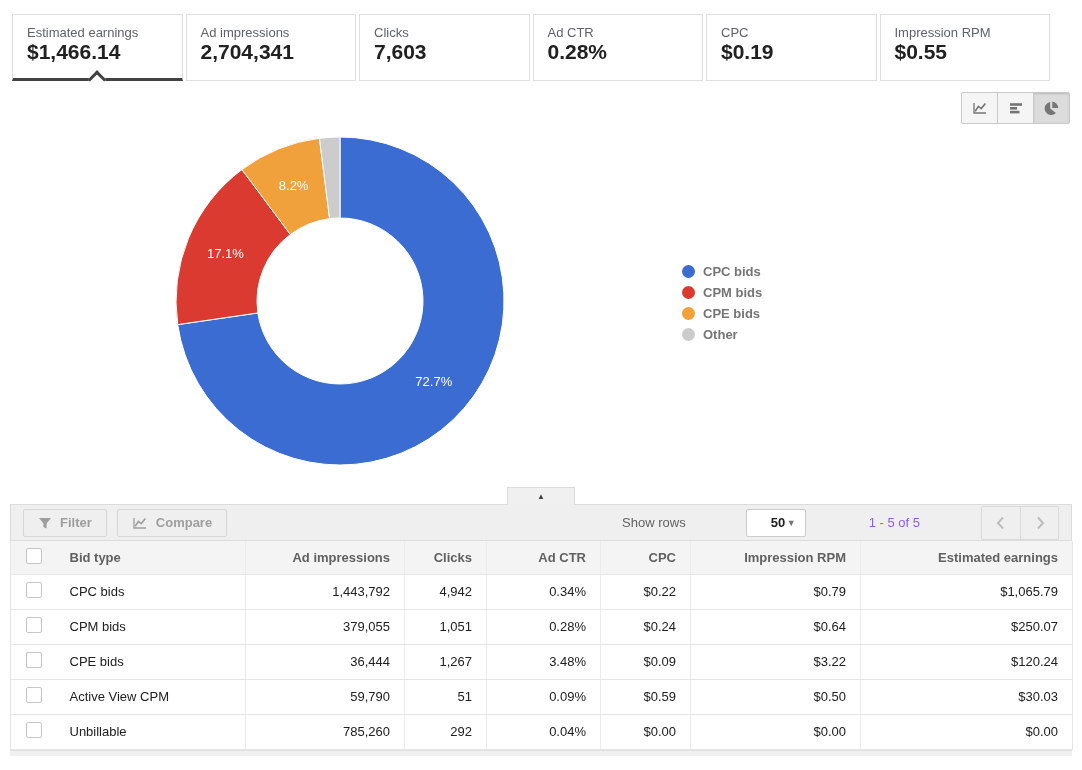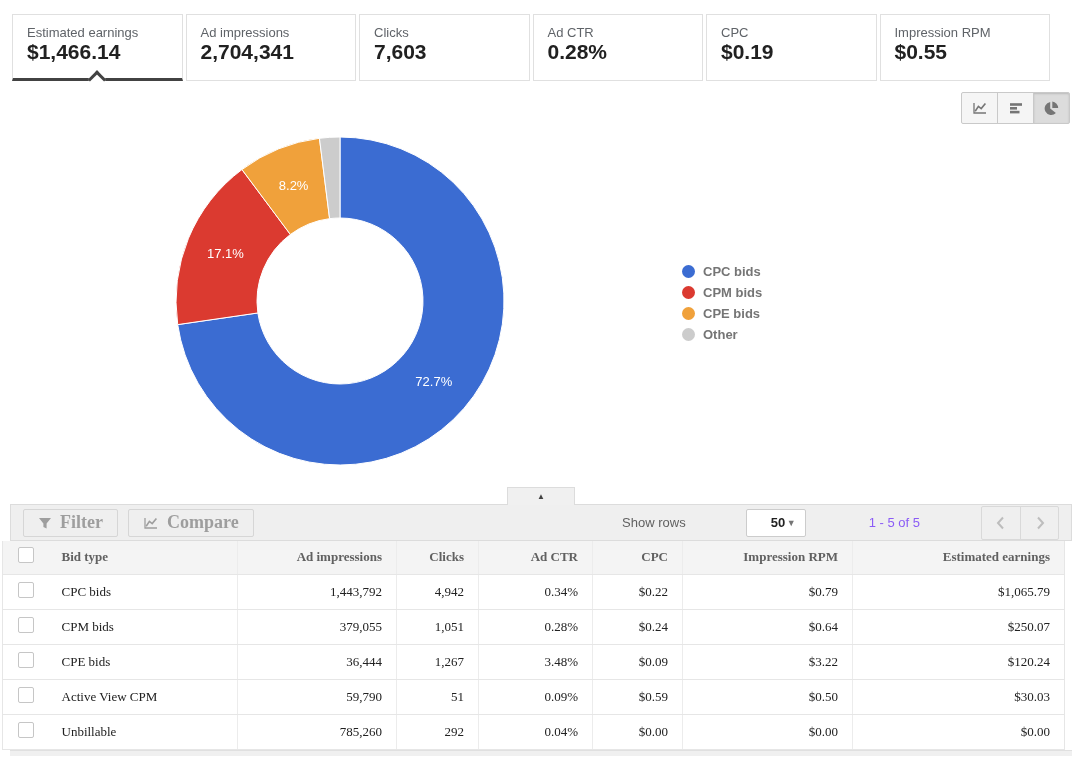--- a/index.html
+++ b/index.html
@@ -39,36 +39,36 @@
   .collapse-tab { width:68px; height:18px; margin:0 auto; background:#f0f0f0;
     border:1px solid #dcdcdc; border-bottom:none; display:flex; align-items:center;
     justify-content:center; cursor:pointer; position:relative; top:1px; }
   .collapse-tab .tri { font-size:8px; color:#424242; line-height:1; }
 
   
   .toolbar { margin:0 10px; height:37px; background:#efefef; border:1px solid #dcdcdc;
     display:flex; align-items:center; padding:0 12px; }
   .tb-btn { height:28px; border:1px solid #d6d6d6; border-radius:2px; background:transparent;
     display:flex; align-items:center; padding:0 14px; margin-right:10px; cursor:pointer; }
-  .tb-btn .tb-label { font-size:18px; font-weight:bold; color:#9e9e9e; margin-left:8px;font-family:Liberation Serif, serif; }
+  .tb-btn .tb-label { font-size:13px; font-weight:bold; color:#9e9e9e; margin-left:8px; }
   .tb-right { margin-left:auto; display:flex; align-items:center;gap:45px; }
   .show-rows-label { font-size:13px; color:#616161; margin-right:15px; }
   .rows-select { width:60px; height:28px; background:#fff; border:1px solid #cccccc;
     border-radius:2px; display:flex; align-items:center; justify-content:space-between;
     padding:0 9px 0 24px; cursor:pointer; }
   .rows-select .val { font-size:13px; font-weight:bold; color:#212121; }
   .rows-select .caret { font-size:9px; color:#757575; }
   .range-label { font-size:13px; color:#8b5cf6; margin:0 16px 0 18px; }
   .pager { display:flex; border:1px solid #d9d9d9; border-radius:2px; height:34px; }
   .pager-btn { width:38px; display:flex; align-items:center; justify-content:center; cursor:pointer; }
   .pager-btn + .pager-btn { border-left:1px solid #d9d9d9; }
 
   
-  .data-table { margin:0 2px; border-collapse:collapse; table-layout:fixed; width:1062px;
-    border-left:1px solid #e6e6e6; border-right:1px solid #e6e6e6;font-family:Liberation Serif, serif; }
+  .data-table { margin:0 10px; border-collapse:collapse; table-layout:fixed; width:1062px;
+    border-left:1px solid #e6e6e6; border-right:1px solid #e6e6e6; }
   .data-table col.c-check { width:45px; } .data-table col.c-bidtype { width:190px; }
   .data-table col.c-imp { width:159px; }  .data-table col.c-clicks { width:82px; }
   .data-table col.c-ctr { width:114px; }  .data-table col.c-cpc { width:90px; }
   .data-table col.c-rpm { width:170px; }  .data-table col.c-earn { width:212px; }
   .data-table th, .data-table td { font-size:13px; padding:0 14px; height:34px;
     text-align:right; border-bottom:1px solid #e6e6e6; border-left:1px solid #ececec;
     white-space:nowrap; overflow:hidden; }
   .data-table th { background:#f4f4f4; color:#616161; font-weight:bold; height:33px; }
   .data-table td { color:#212121; height:35px; background:#fff; }
   .data-table th:first-child, .data-table td:first-child,

